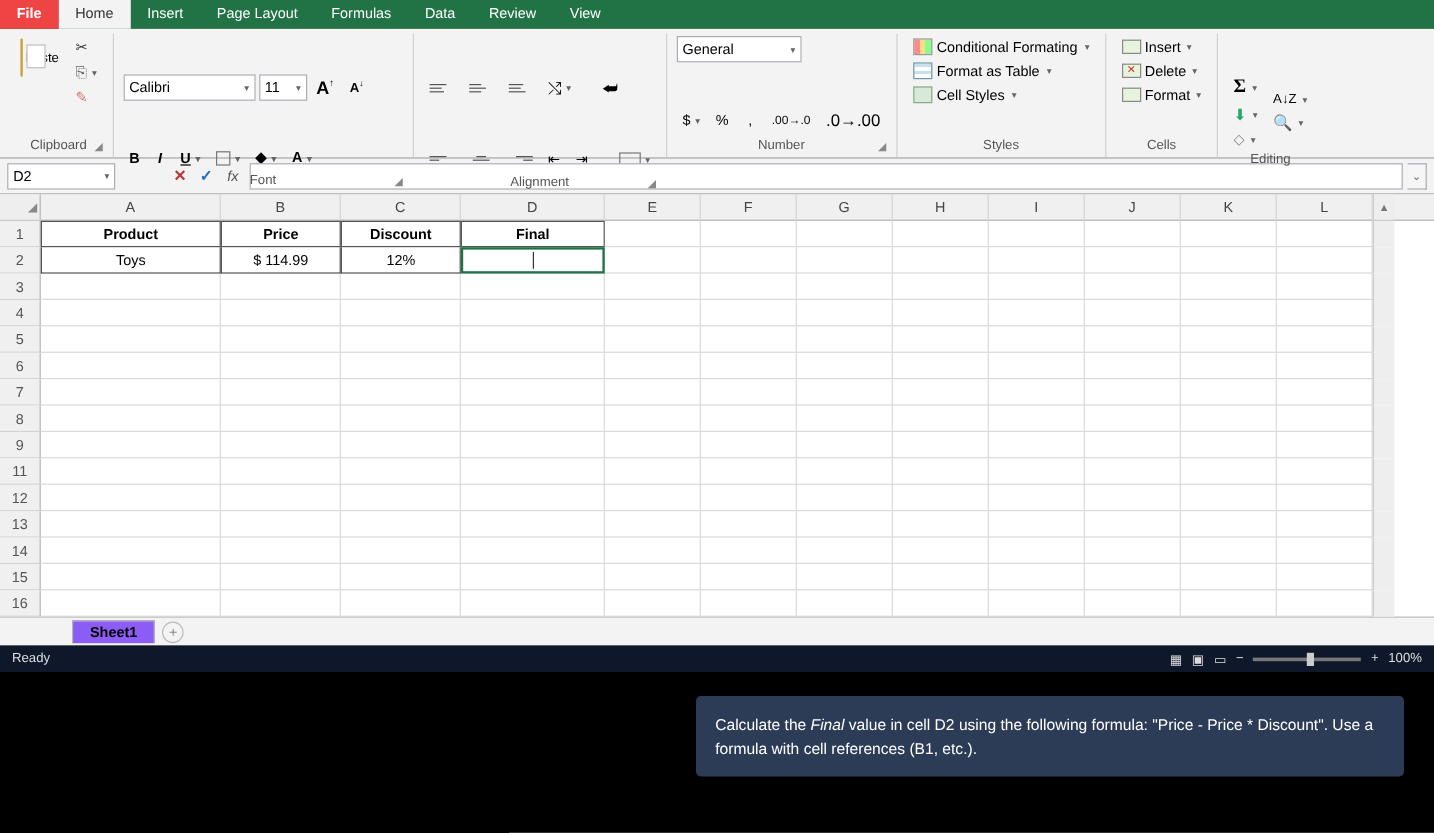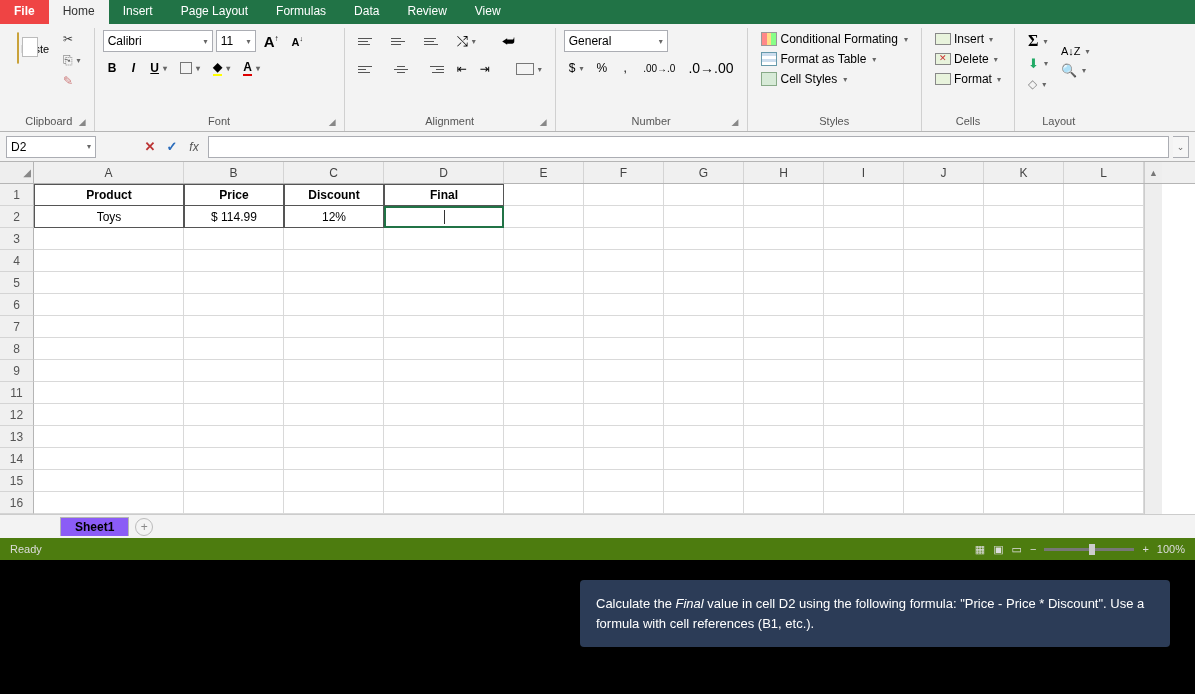--- a/index.html
+++ b/index.html
@@ -12,21 +12,21 @@
   .tab.active { background: #f3f3f3; color: #333; }
 
   
   .ribbon { background: #f3f3f3; border-bottom: 1px solid #b5b5b5; display: flex; padding: 4px 4px 0 4px; height: 108px; }
   .group { border-right: 1px solid #d0d0d0; padding: 2px 8px 0 8px; display: flex; flex-direction: column; justify-content: space-between; }
   .group-body { display: flex; gap: 4px; align-items: flex-start; }
   .group-label { text-align: center; font-size: 11px; color: #555; padding: 2px 0 4px; position: relative; }
   .launcher { position: absolute; right: 0; bottom: 4px; font-size: 9px; color: #888; }
 
   .vstack { display: flex; flex-direction: column; gap: 3px; }
-  .hstack { display: flex; gap: 3px; align-items: center; }
+  .hstack { display: flex; gap: 3px; align-items: center; margin-top: 32px; }
   .btn { border: 1px solid transparent; padding: 1px 4px; font-size: 12px; cursor: pointer; display: inline-flex; align-items: center; gap: 2px; background: transparent; }
   .caret { font-size: 8px; color: #666; margin-left: 2px; }
   .icon { display: inline-block; text-align: center; }
 
   .clipboard-paste { width: 42px; text-align: center; font-size: 11px; }
   .paste-icon { width: 28px; height: 32px; background: linear-gradient(#f7d97a,#e0b84a); border: 1px solid #c9a23a; border-radius: 3px; position: relative; margin: 0 auto 2px; }
   .paste-icon::after { content: ''; position: absolute; top: 4px; left: 4px; width: 14px; height: 18px; background: #fff; border: 1px solid #bbb; }
   .cut-icon { color: #333; }
   .copy-icon { color: #666; }
   .fmtpainter-icon { color: #c77; }
@@ -94,21 +94,21 @@
 
   .tooltip-box { position: absolute; left: 580px; top: 418px; width: 590px; background: #2c3c57; color: #fff; font-size: 13px; padding: 14px 16px; border-radius: 4px; line-height: 1.5; box-shadow: 0 2px 10px rgba(0,0,0,.4); }
   .tooltip-box i { font-style: italic; }
 
   
   .sheet-tabs { background: #f3f3f3; border-top: 1px solid #ccc; height: 24px; display: flex; align-items: center; padding-left: 60px; gap: 6px; font-size: 12px; }
   .sheet-tab { background: #8b5cf6; border: 1px solid #b5b5b5; border-bottom: none; padding: 2px 14px; font-weight: 600; }
   .add-sheet { width: 18px; height: 18px; border: 1px solid #bbb; border-radius: 50%; display: flex; align-items: center; justify-content: center; color: #888; }
 
   
-  .status { background: #4d7c0f; color: #ddd; height: 22px; display: flex; align-items: center; justify-content: space-between; padding: 0 10px; font-size: 11px; }
+  .status { background: #0f172a; color: #ddd; height: 22px; display: flex; align-items: center; justify-content: space-between; padding: 0 10px; font-size: 11px; }
   .zoom { display: flex; align-items: center; gap: 8px; }
   .zoom-slider { width: 90px; height: 3px; background: #777; position: relative; }
   .zoom-slider::after { content: ''; position: absolute; left: 50%; top: -4px; width: 6px; height: 11px; background: #ccc; }
 
   
   .cA{width:150px}.cB{width:100px}.cC{width:100px}.cD{width:120px}
   .cE,.cF,.cG,.cH,.cI,.cJ,.cK{width:80px}.cL{width:80px}
 </style>
 </head>
 <body>
@@ -342,21 +342,21 @@
         <div class="btn edit-btn">
             <span class="sort-az">A↓Z</span>
             <span class="caret">▾</span>
           </div>
         <div class="btn edit-btn">
             <span class="find">🔍</span>
             <span class="caret">▾</span>
           </div>
       </div>
     </div>
-    <div class="group-label">Layout</div>
+    <div class="group-label">Editing</div>
   </div>
 </div>
 
 <div class="fxbar">
   <div class="name-box">
       <span>D2</span>
       <span class="caret">▾</span>
     </div>
   <div class="fx-btns">
     <div class="fx-btn fx-x">✕</div>

